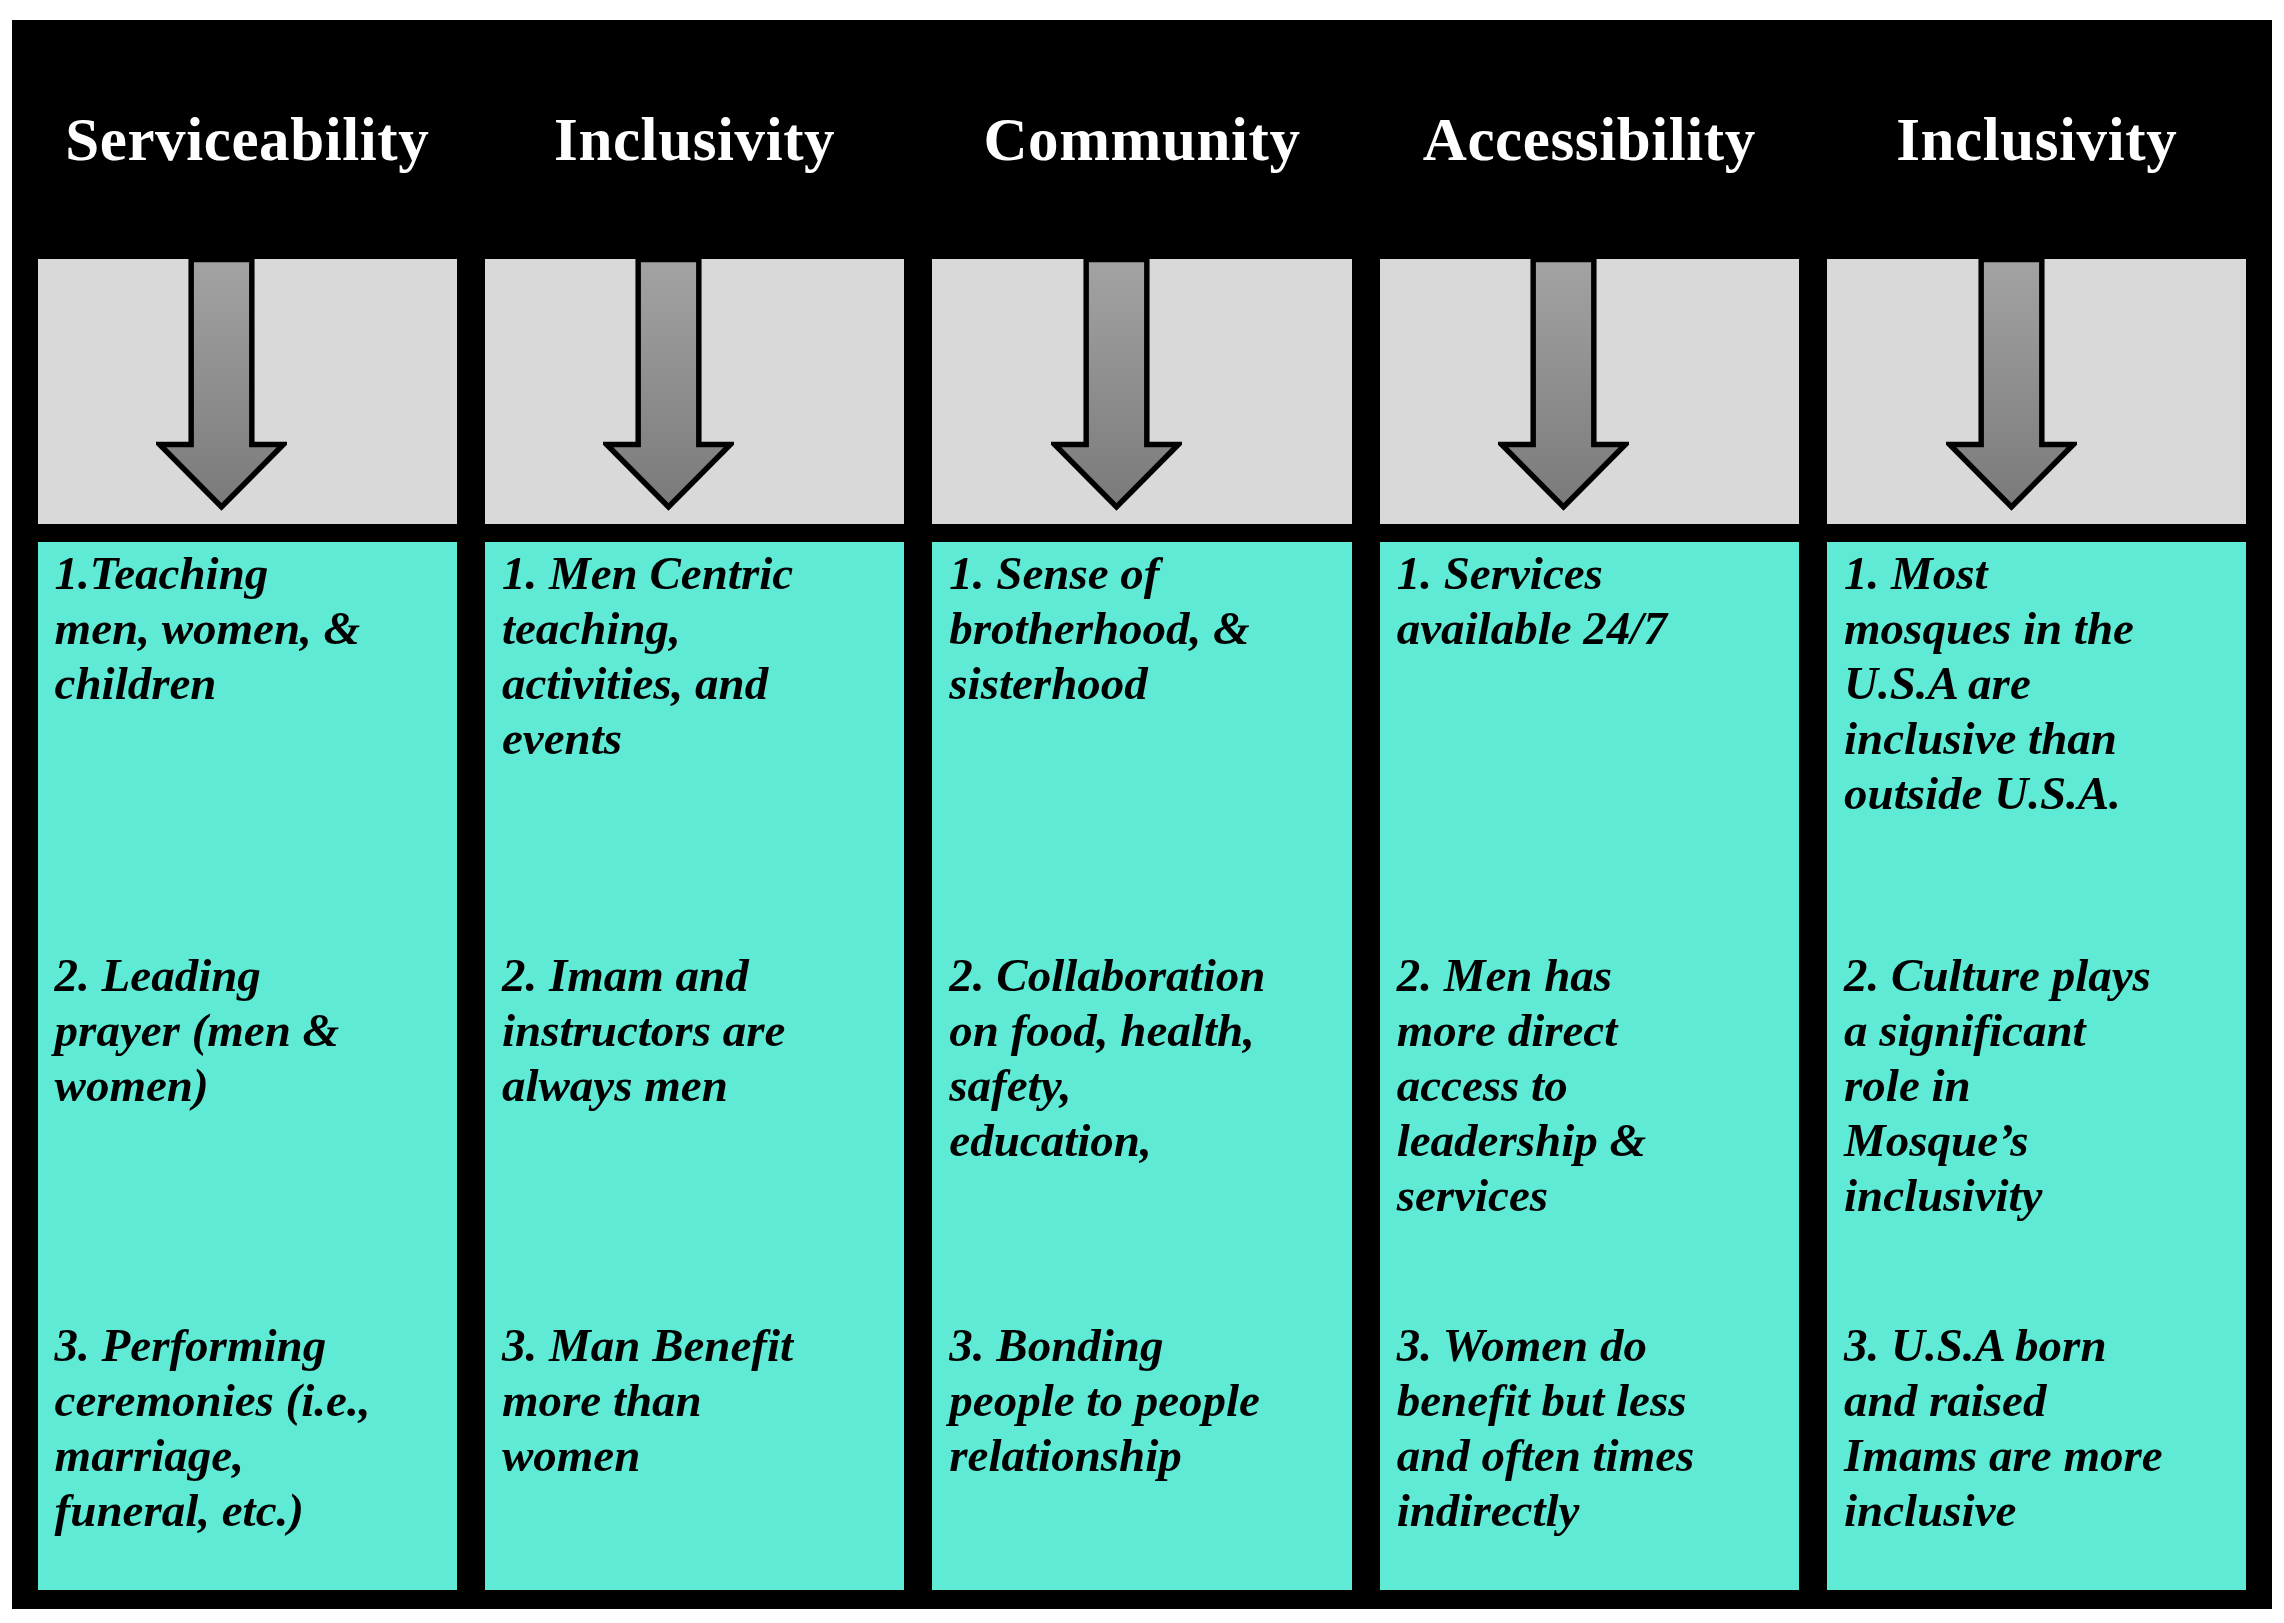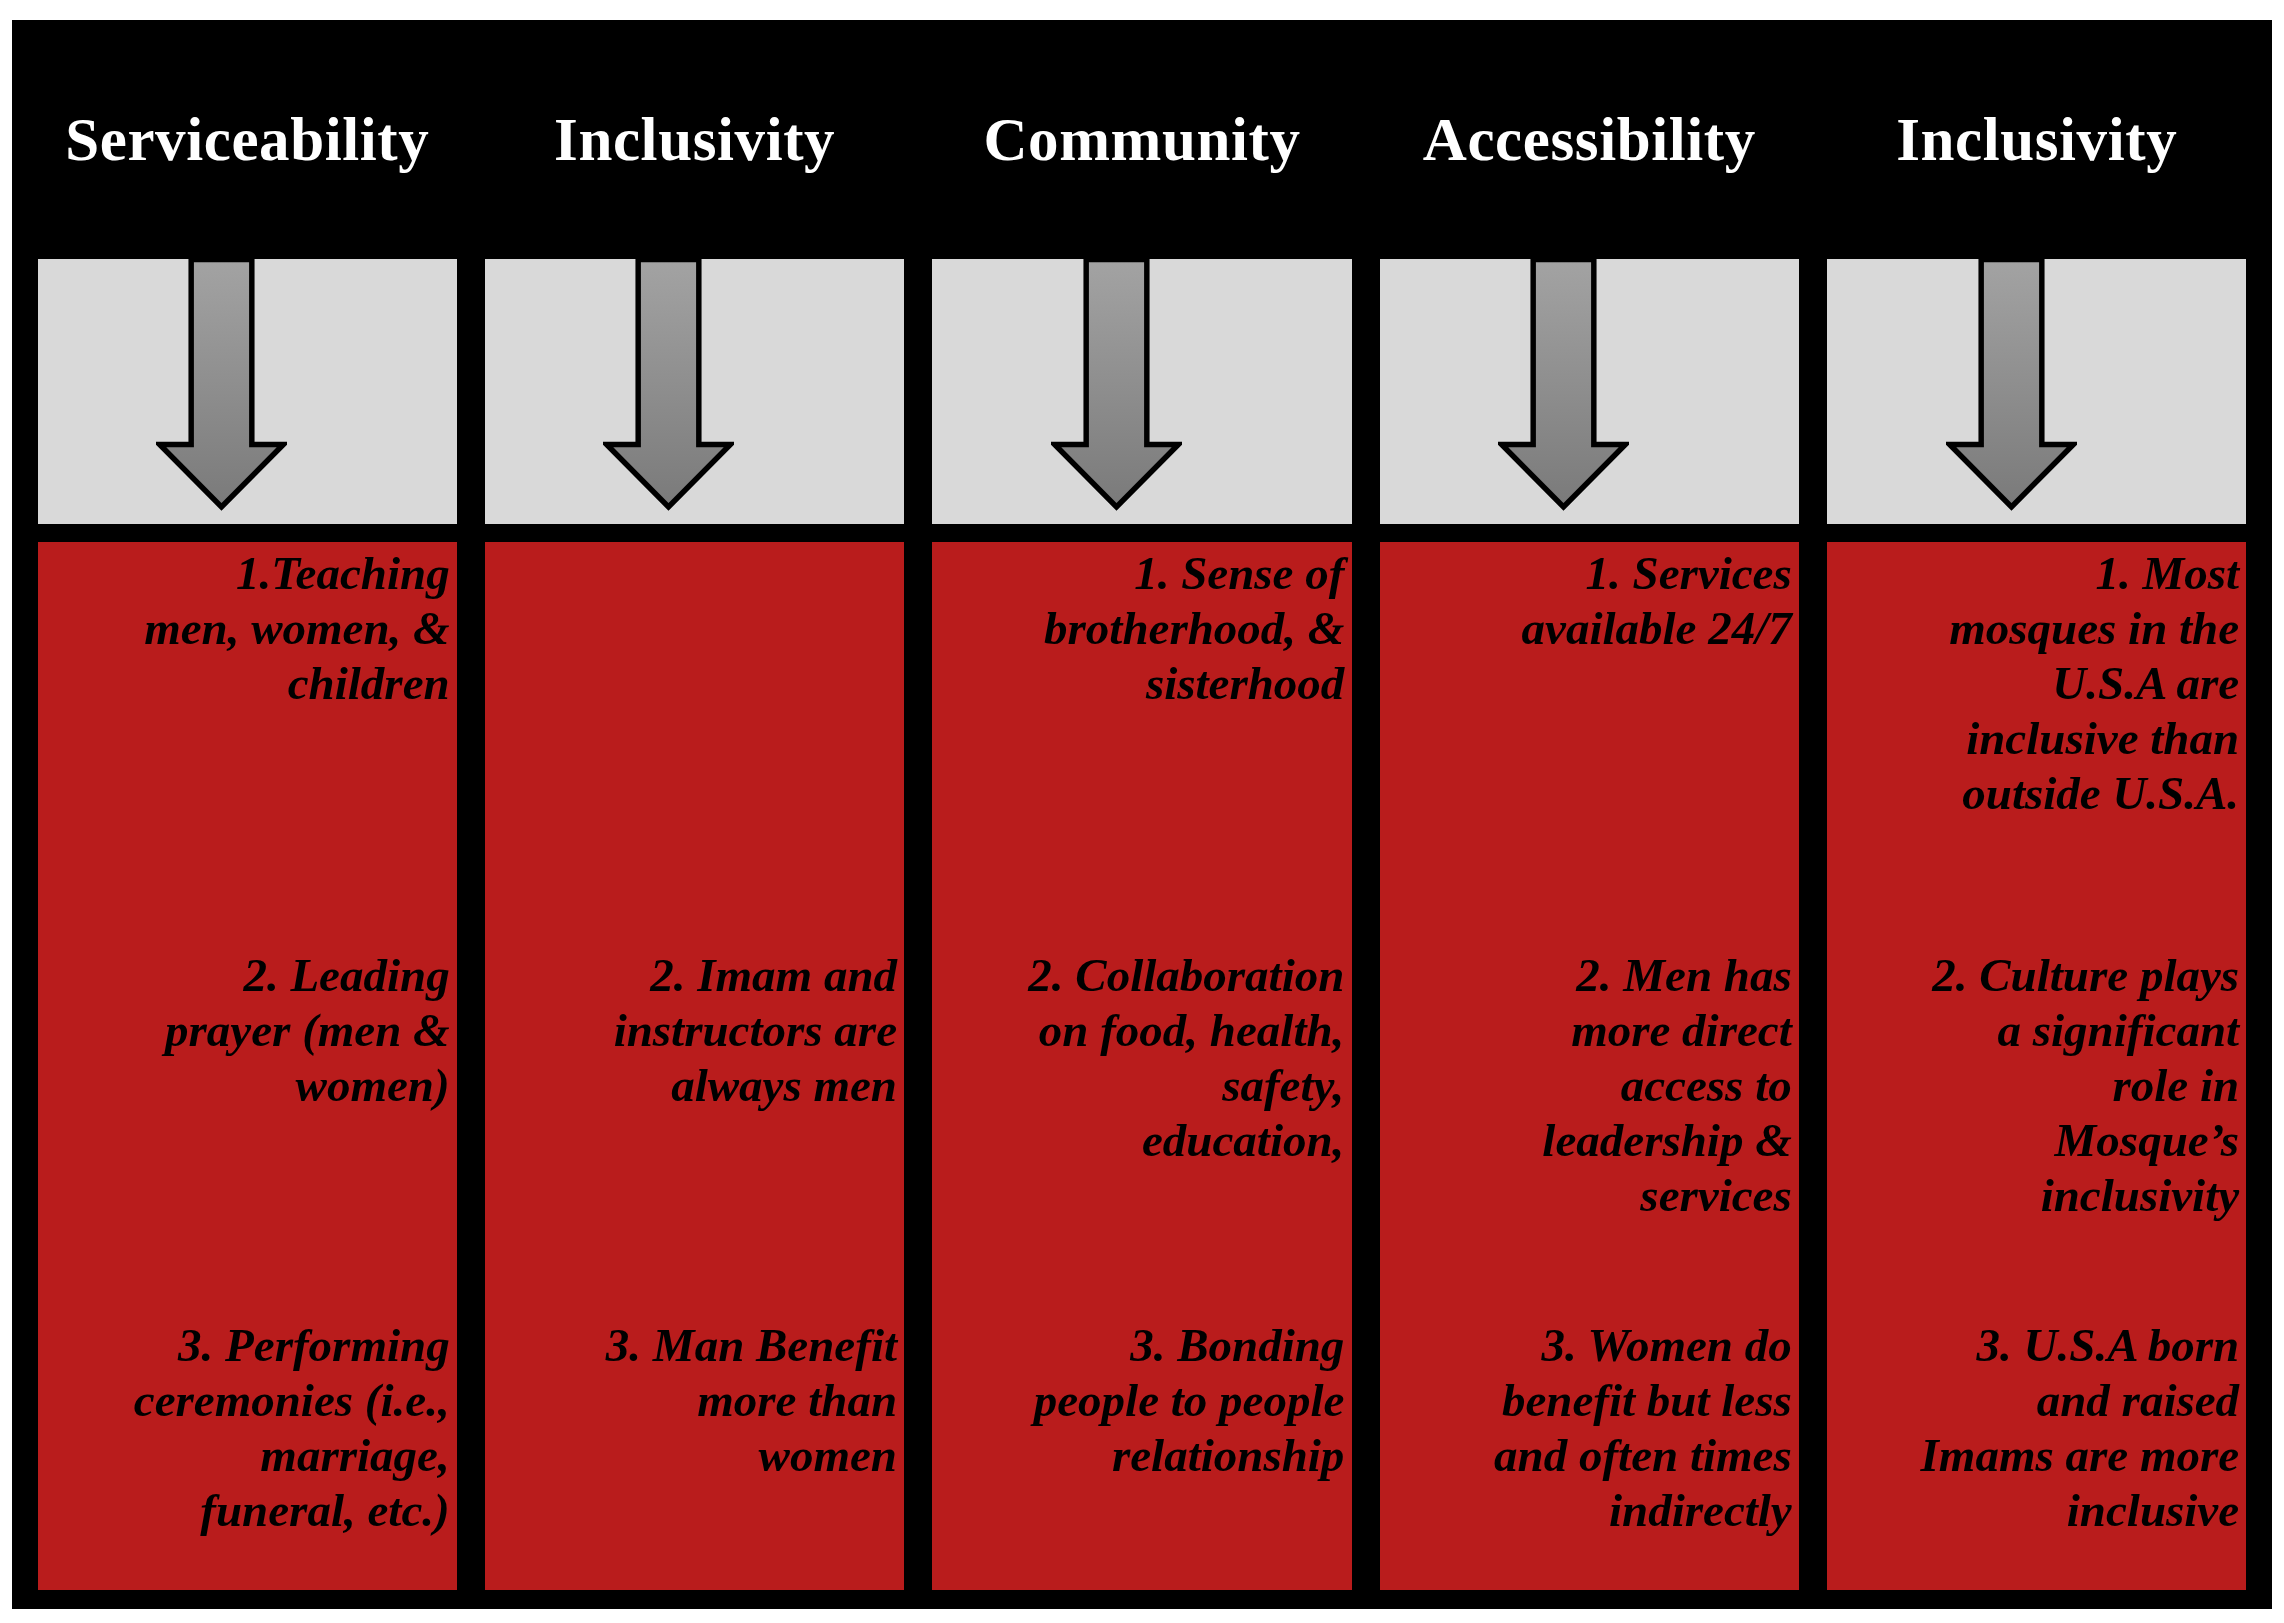--- a/index.html
+++ b/index.html
@@ -42,23 +42,22 @@
   }
   .arrow-wrap {
     position: absolute;
     top: 0;
     left: calc(44% - 66px);
     width: 131px; height: 252px;
   }
   .sep { height: 18px; background: #000000; }
   .cell {
     flex: 1;
-    background: #b91c1c;
+    background: #5eead4;
     position: relative;
-    text-align: right;
   }
   .item {
     position: absolute;
     left: 17px; right: 7.3px;
     color: #000000;
     font-weight: bold;
     font-style: italic;
     font-size: 47px;
     line-height: 55px;
     white-space: pre-line;
@@ -106,20 +105,24 @@
 
     <div class="col">
       <div class="hdr">Inclusivity</div>
       <div class="band">
         <svg class="arrow-wrap" viewBox="0 0 216 414">
           <path d="M58 0 L58 305 L6 305 L108 408 L210 305 L158 305 L158 0 Z" fill="url(#agrad)" stroke="#000000" stroke-width="9" stroke-linejoin="miter"></path>
         </svg>
       </div>
       <div class="sep"></div>
       <div class="cell">
+        <p class="item i1">1. Men Centric
+teaching,
+activities, and
+events</p>
         <p class="item i2">2. Imam and
 instructors are
 always men</p>
         <p class="item i3">3. Man Benefit
 more than
 women</p>
       </div>
     </div>
 
     <div class="col">

